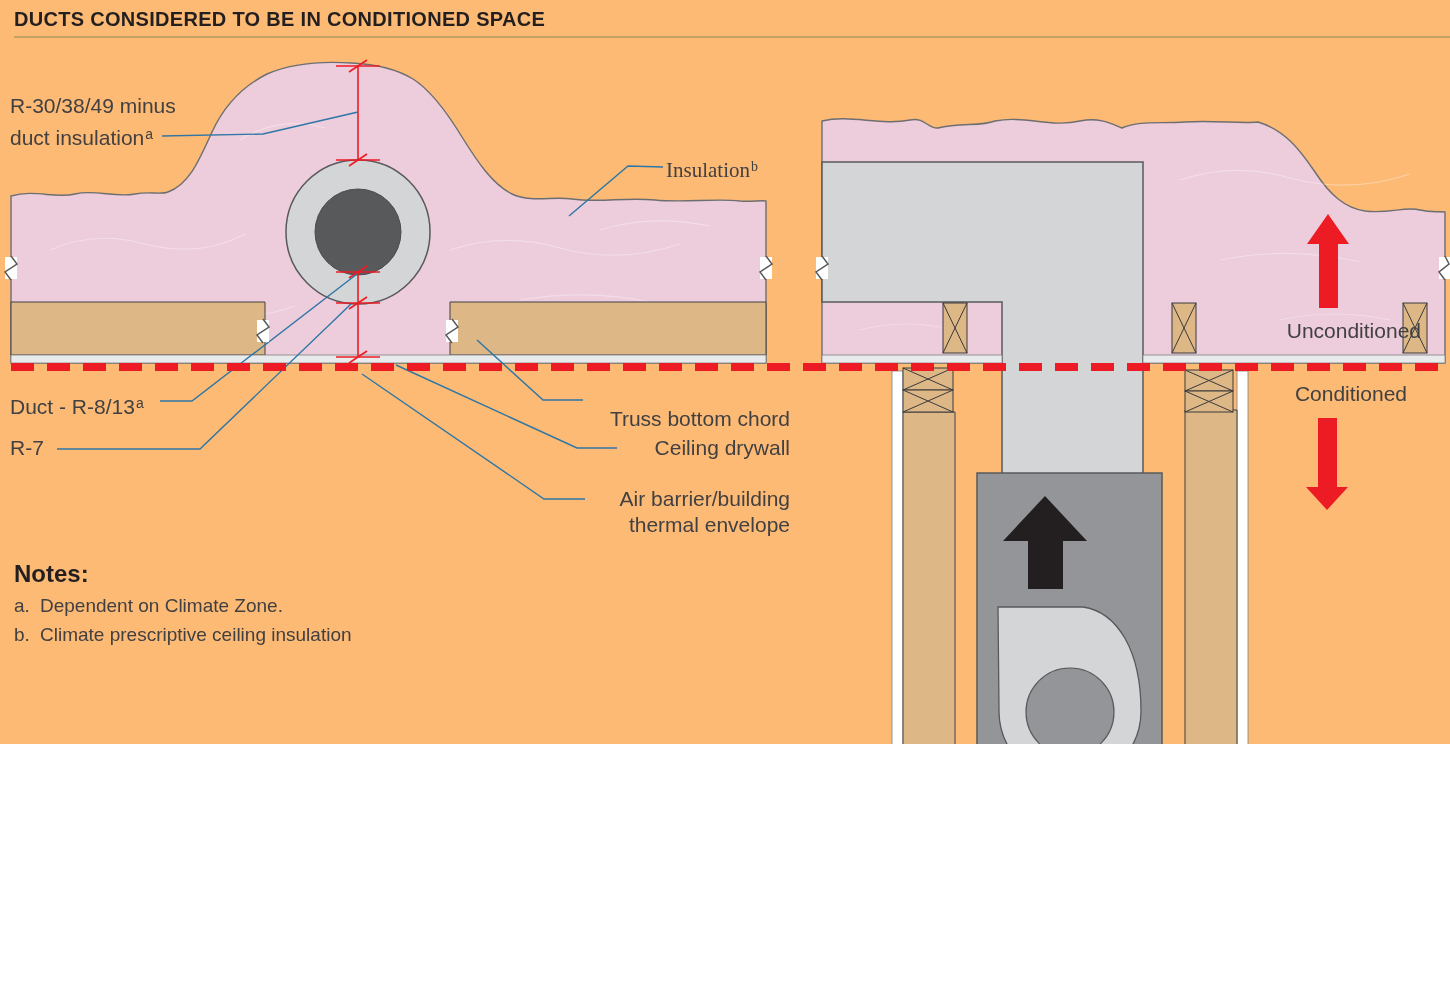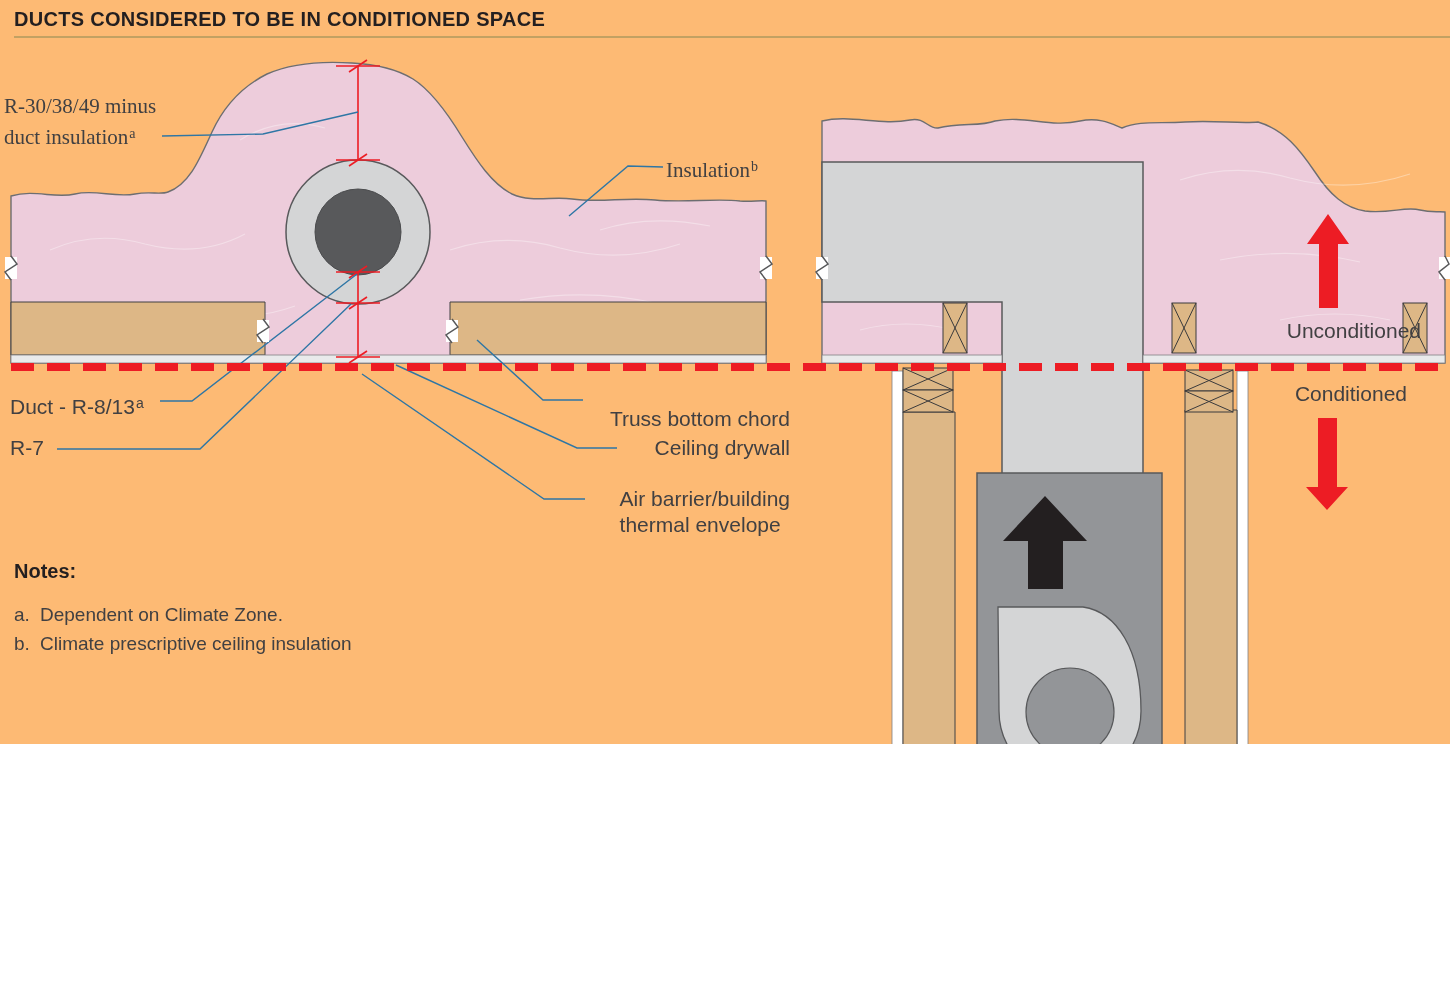--- a/index.html
+++ b/index.html
@@ -8,26 +8,26 @@
     --duct-dark:#58595b; --drywall:#e9eaeb; --barrier-red:#ed1c24;
     --leader-blue:#2e76a5; --label-text:#414042; --outline:#6d6e71;
     --arrow-black:#231f20;
   }
   html,body{margin:0;padding:0;background:#fff;}
   #stage{position:relative;width:1450px;height:744px;background:#fdba74;overflow:hidden;
          font-family:"Liberation Sans",sans-serif;padding-left:24px;}
   #diagram-svg{position:absolute;left:0;top:0;}
   .lbl{position:absolute;font-size:21px;line-height:26px;color:var(--label-text);white-space:nowrap;}
   .lbl sup{font-size:14px;position:relative;top:2px;margin-left:1px;}
-  .right-align{}
+  .right-align{text-align:right;}
   #page-title{position:absolute;left:14px;top:8px;font-size:20px;font-weight:700;
               letter-spacing:.3px;color:var(--title-text);}
   #title-rule{position:absolute;left:14px;right:13px;top:36px;height:2px;background:var(--rule-gold);}
   #notes{position:absolute;left:14px;top:560px;color:var(--label-text);font-size:19px;}
-  #notes .notes-heading{font-weight:700;color:var(--title-text);font-size:20px;margin-bottom:21px;}
+  #notes .notes-heading{font-weight:700;color:var(--title-text);font-size:24px;margin-bottom:7px;}
   #notes .note-row{display:flex;margin-bottom:7px;}
   #notes .note-prefix{width:26px;flex:0 0 26px;}
   svg [data-interactable]{vector-effect:non-scaling-stroke;}
 </style>
 </head>
 <body>
 
 <div id="stage" data-interactable="false">
 
   <svg id="diagram-svg" width="1450" height="994" viewBox="0 0 1450 994" data-interactable="false">
@@ -186,21 +186,21 @@
       <g>
           <rect x="1058" y="976" width="20" height="14" fill="#fff"></rect>
          <polyline points="1057,983 1064,976 1071,990 1078,983" fill="none" stroke="#58595b" stroke-width="1.5"></polyline>
         </g>
     </g>
   </svg>
 
   <div id="page-title" data-interactable="false">DUCTS CONSIDERED TO BE IN CONDITIONED SPACE</div>
   <div id="title-rule" data-interactable="false"></div>
 
-  <div class="lbl" style="left:4px;top:93px;font-family:Liberation Serif, serif;" data-interactable="false">
+  <div class="lbl" style="left:10px;top:93px;" data-interactable="false">
     <div><span data-interactable="false">R-30/38/49 minus</span></div>
     <div><span data-interactable="false">duct insulation</span><sup data-interactable="false">a</sup></div>
   </div>
 
   <div class="lbl" style="left:666px;top:152px;font-family:Liberation Serif, serif;" data-interactable="false">
     <span data-interactable="false">Insulation</span><sup data-interactable="false">b</sup>
   </div>
 
   <div class="lbl" style="left:10px;top:388px;" data-interactable="false">
     <span data-interactable="false">Duct - R-8/13</span><sup data-interactable="false">a</sup>

